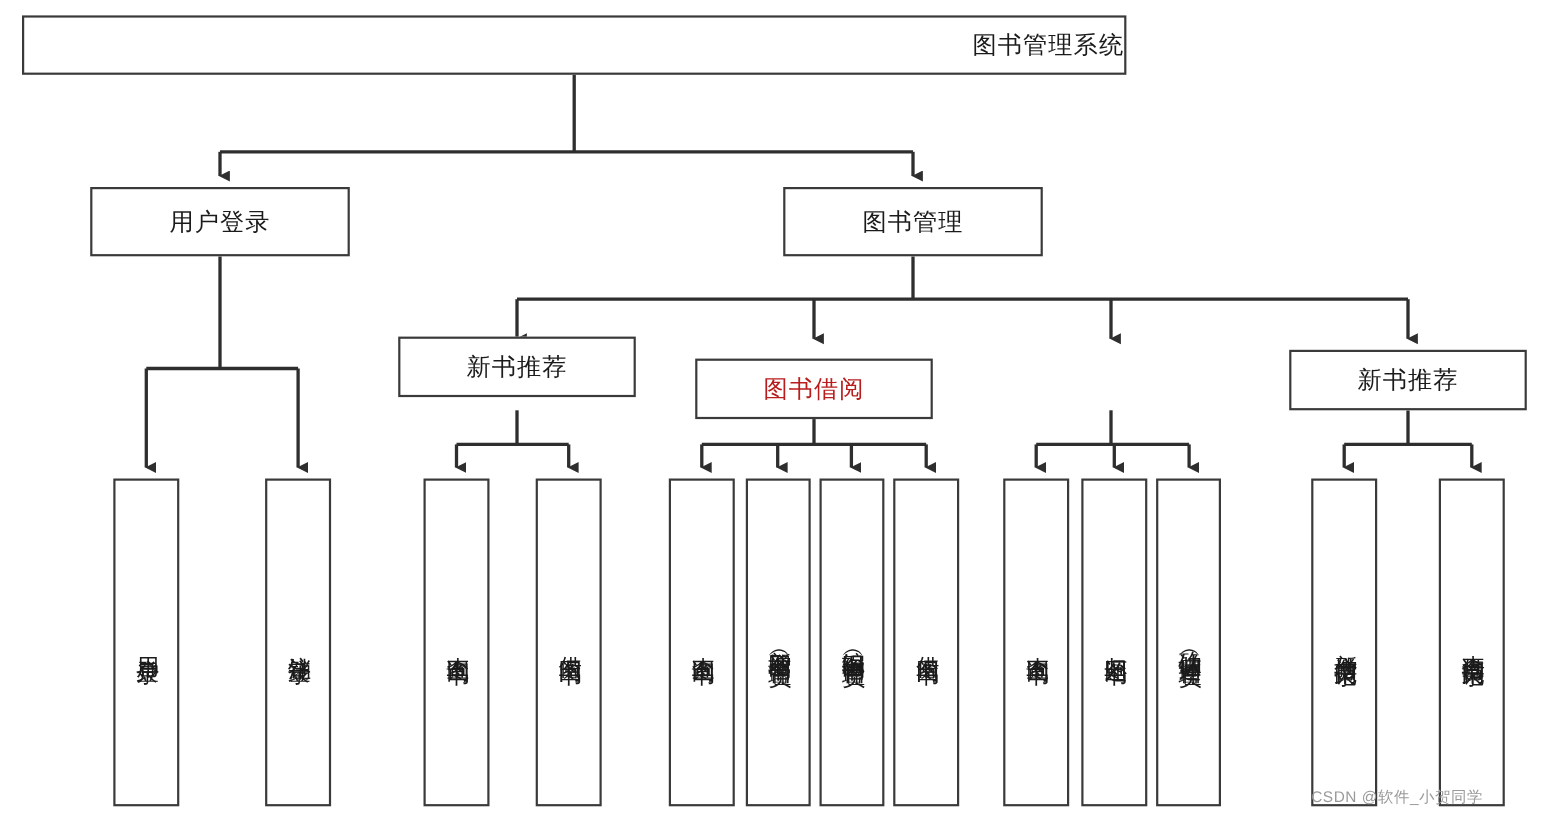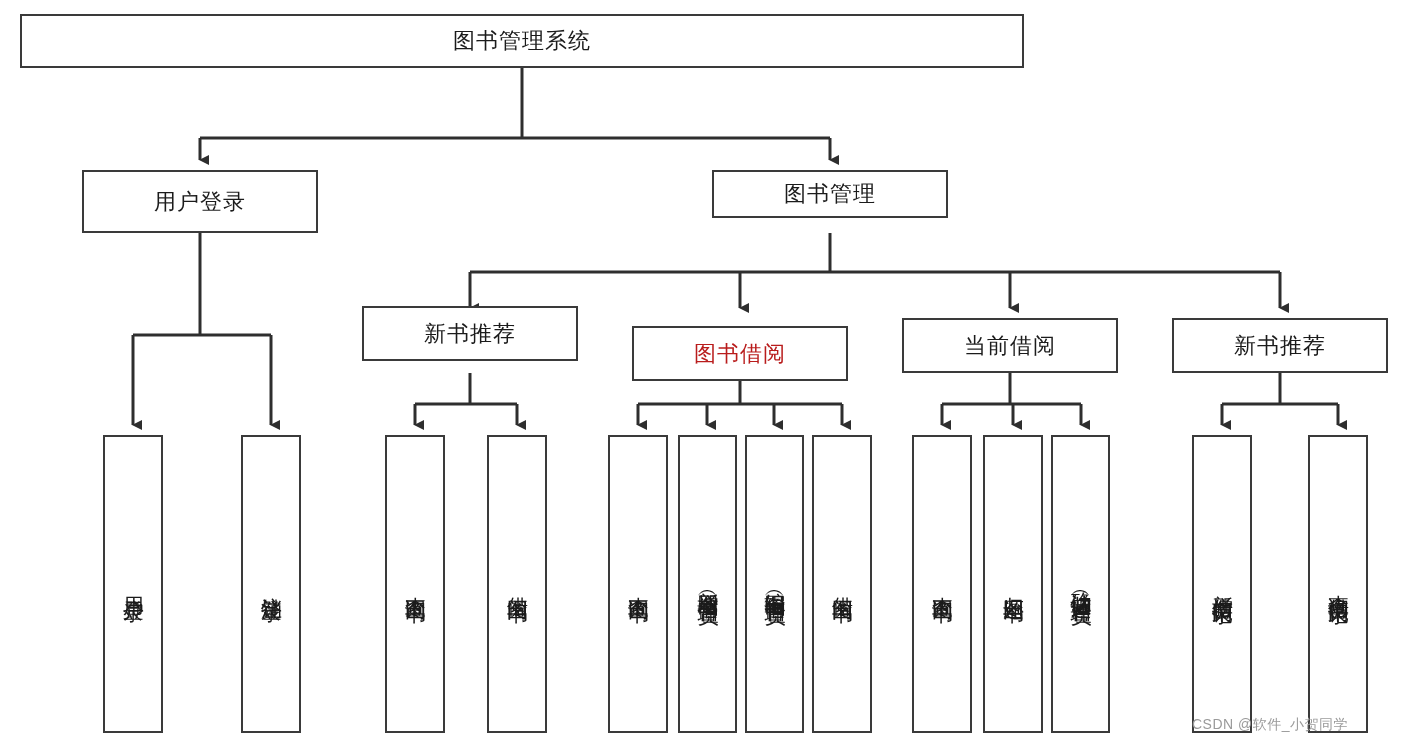--- a/index.html
+++ b/index.html
@@ -109,39 +109,36 @@
       <path d="M1013,404 L1013,425" marker-end="url(#arrow)"></path>
       <path d="M1081,404 L1081,425" marker-end="url(#arrow)"></path>
 
       <path d="M1280,373 L1280,404"></path>
       <path d="M1222,404 L1338,404"></path>
       <path d="M1222,404 L1222,425" marker-end="url(#arrow)"></path>
       <path d="M1338,404 L1338,425" marker-end="url(#arrow)"></path>
     </g>
   </svg>
 
-  <div class="node horizontal" id="node-root" style="left: 20px; top: 14px; width: 1004px; height: 54px; border-color: rgb(58, 58, 58); color: rgb(27, 27, 27); background: rgb(255, 255, 255);">
+  <div class="node horizontal" id="node-root" style="left: 20px; top: 14px; width: 1004px; height: 54px; border-color: rgb(58, 58, 58); color: rgb(27, 27, 27); background: rgb(255, 255, 255); justify-content: flex-end;">
     <span class="label">图书管理系统</span>
   </div>
 
   <div class="node horizontal" id="node-l2-0" style="left: 82px; top: 170px; width: 236px; height: 63px; border-color: rgb(58, 58, 58); color: rgb(27, 27, 27); background: rgb(255, 255, 255);">
     <span class="label">用户登录</span>
   </div>
-  <div class="node horizontal" id="node-l2-1" style="left: 712px; top: 170px; width: 236px; height: 48px; border-color: rgb(58, 58, 58); color: rgb(27, 27, 27); background: rgb(255, 255, 255);">
+  <div class="node horizontal" id="node-l2-1" style="left: 712px; top: 170px; width: 236px; height: 63px; border-color: rgb(58, 58, 58); color: rgb(27, 27, 27); background: rgb(255, 255, 255);">
     <span class="label">图书管理</span>
   </div>
 
   <div class="node horizontal" id="node-l3-0" style="left: 362px; top: 306px; width: 216px; height: 55px; border-color: rgb(58, 58, 58); color: rgb(27, 27, 27); background: rgb(255, 255, 255);">
     <span class="label">新书推荐</span>
   </div>
   <div class="node horizontal" id="node-l3-1" style="left: 632px; top: 326px; width: 216px; height: 55px; border-color: rgb(58, 58, 58); color: #b91c1c; background: rgb(255, 255, 255);">
     <span class="label">图书借阅</span>
-  </div>
-  <div class="node horizontal" id="node-l3-2" style="left: 902px; top: 318px; width: 216px; height: 55px; border-color: rgb(58, 58, 58); color: rgb(27, 27, 27); background: rgb(255, 255, 255);">
-    <span class="label">当前借阅</span>
   </div>
   <div class="node horizontal" id="node-l3-3" style="left: 1172px; top: 318px; width: 216px; height: 55px; border-color: rgb(58, 58, 58); color: rgb(27, 27, 27); background: rgb(255, 255, 255);">
     <span class="label">新书推荐</span>
   </div>
 
   <div class="node vertical" id="node-leaf-0" style="left: 103px; top: 435px; width: 60px; height: 298px; border-color: rgb(58, 58, 58); color: rgb(27, 27, 27); background: rgb(255, 255, 255);">
     <span class="label">用户登录</span>
   </div>
   <div class="node vertical" id="node-leaf-1" style="left: 241px; top: 435px; width: 60px; height: 298px; border-color: rgb(58, 58, 58); color: rgb(27, 27, 27); background: rgb(255, 255, 255);">
     <span class="label">注销登录</span>

